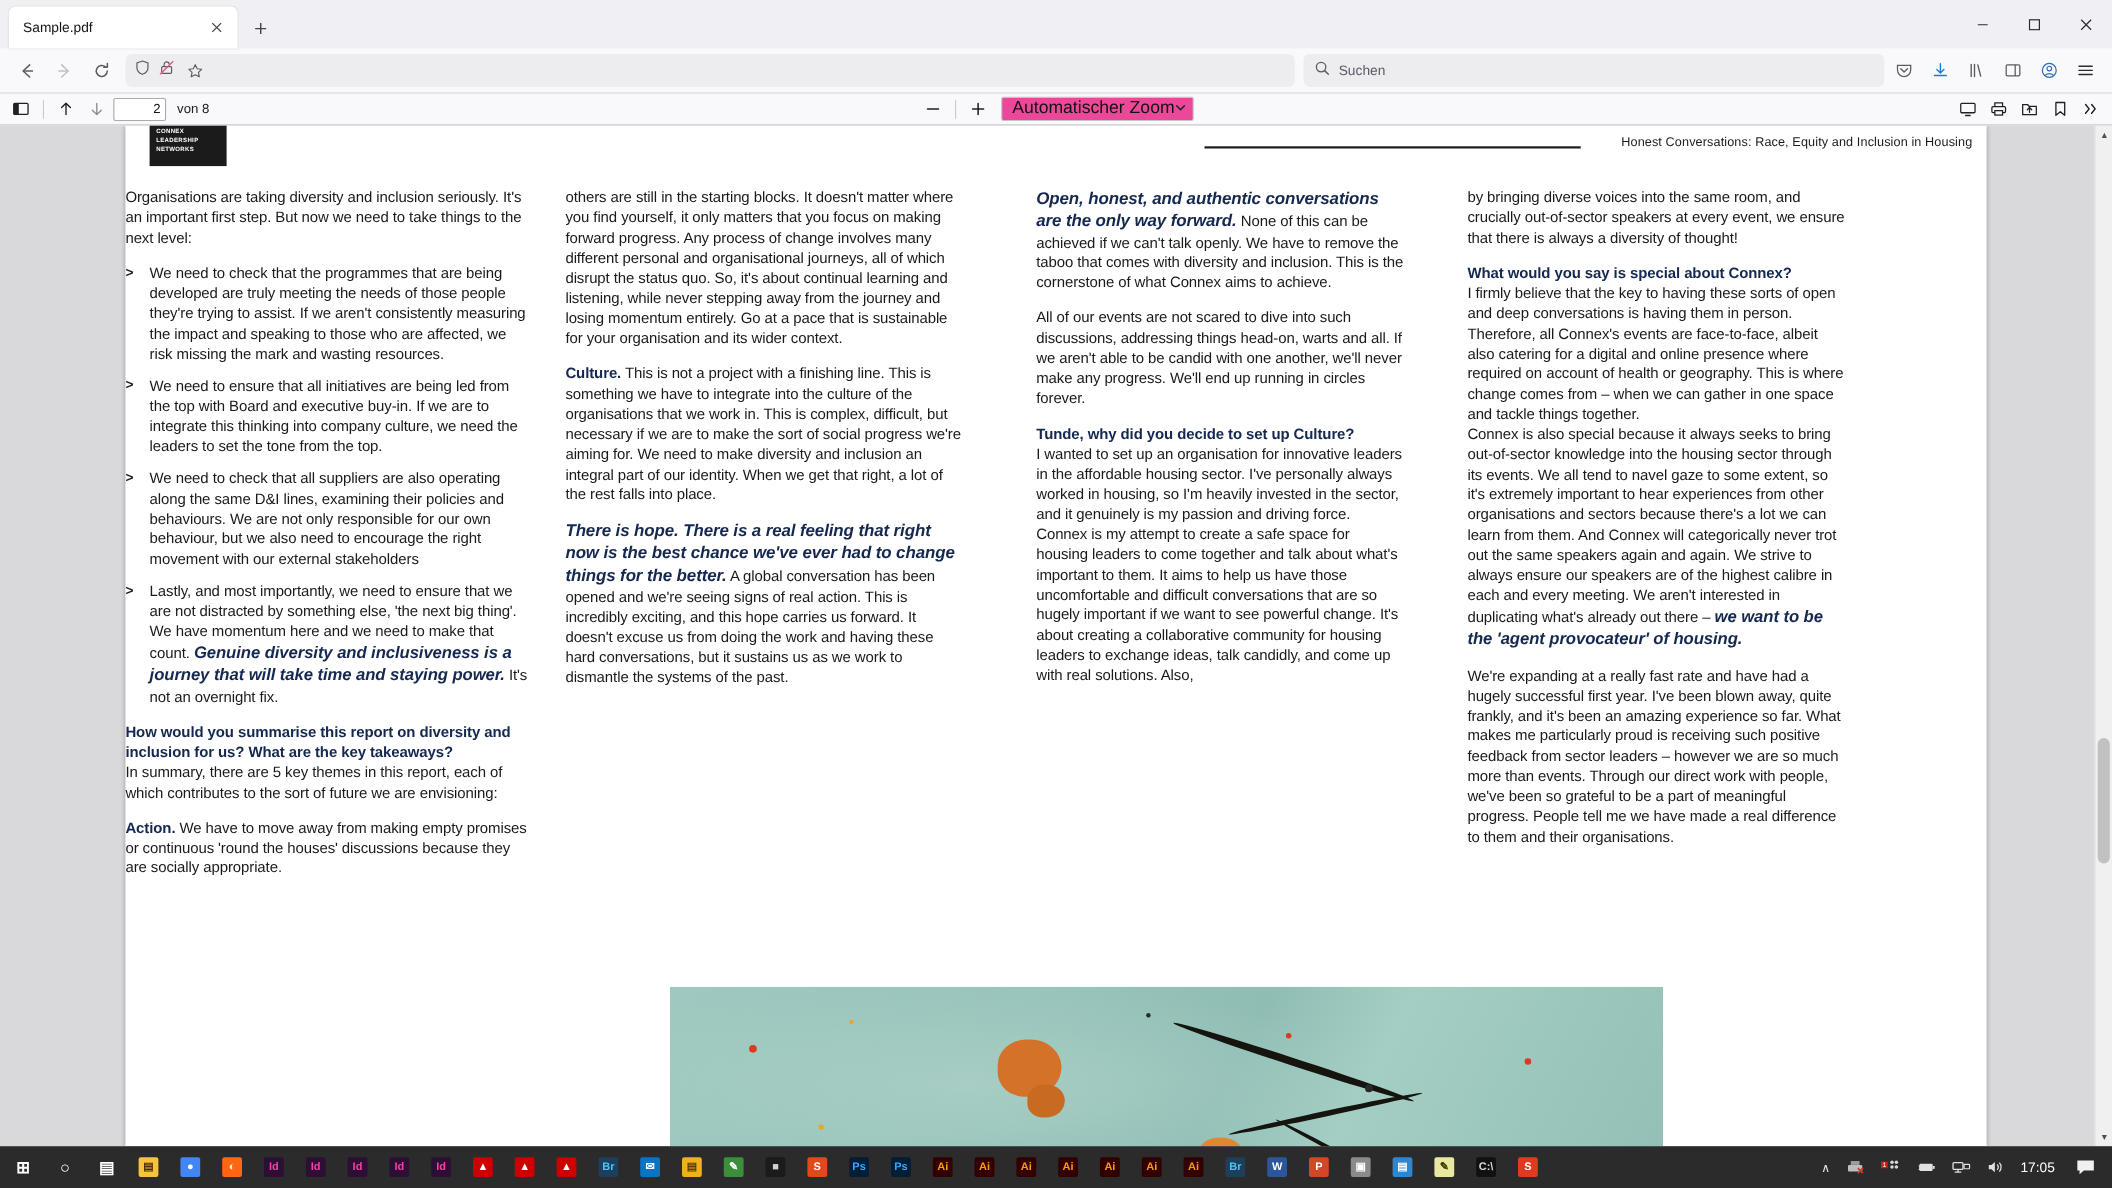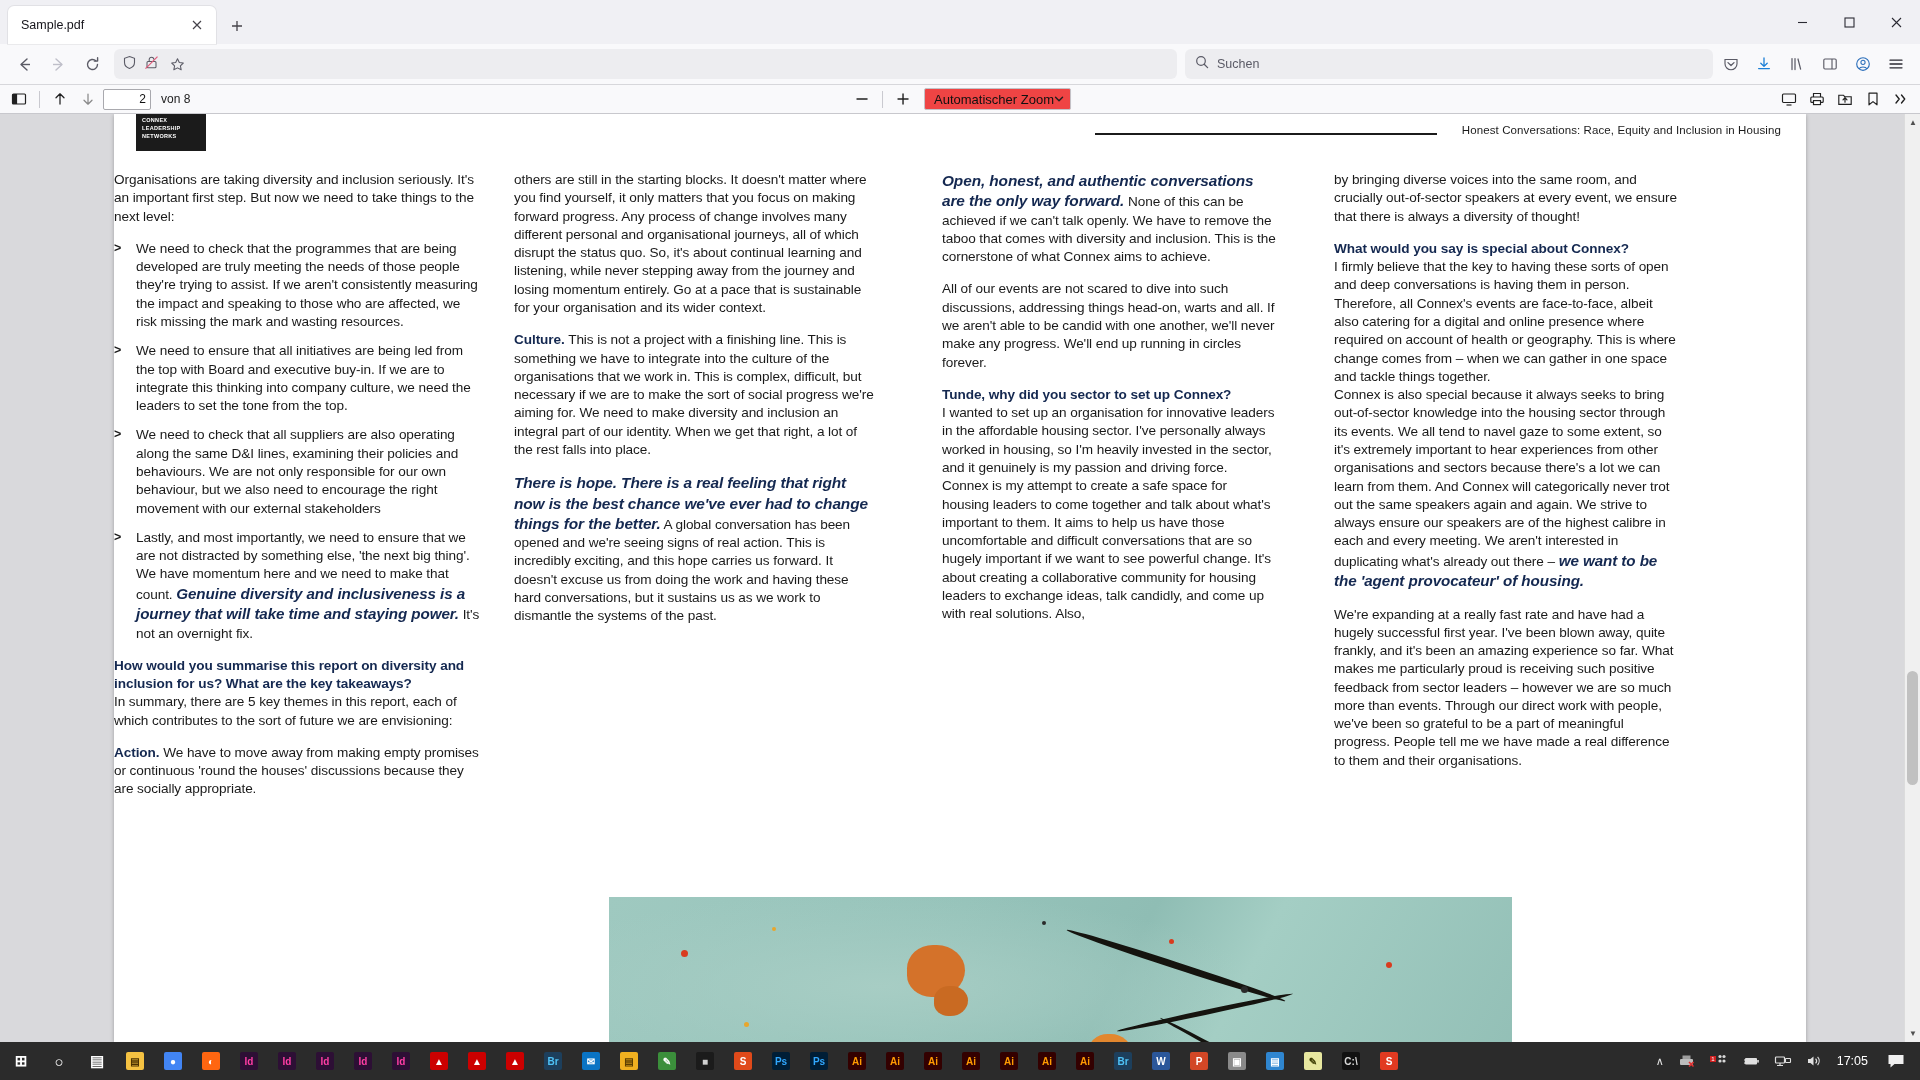--- a/index.html
+++ b/index.html
@@ -73,23 +73,23 @@
   }
   .tb-sep { width: 1px; height: 17px; background: #c9c9cf; margin: 0 5px; flex: none; }
   .pageinput {
     width: 48px; height: 21px; background: #fff; border: 1px solid #a9a9ae;
     border-radius: 2px; font-size: 12px; color: #111; text-align: right;
     padding: 0 4px; line-height: 19px; flex: none;
   }
   .pagetotal { font-size: 12px; color: #222; margin-left: 8px; flex: none; }
   .zoomgroup { position: absolute; left: 50%; transform: translateX(-50%); display: flex; align-items: center; gap: 2px; }
   .zoomsel {
-    height: 22px; background: #ef4444; border: 1px solid #c3c3c8; border-radius: 2px;
+    height: 22px; background: #ec4899; border: 1px solid #c3c3c8; border-radius: 2px;
     display: flex; align-items: center; padding: 0 6px 0 9px; 
-    font-size: 13px; color: #111; margin-left: 6px;
+    font-size: 16px; color: #111; margin-left: 6px;
   }
   .pdftoolbar-right { margin-left: auto; display: flex; align-items: center; gap: 2px; }
 
   
   .viewer {
     flex: 1; background: #d9d9dc; position: relative; overflow: hidden;
     display: flex; justify-content: center;
   }
   .page {
     width: 1692px; background: #ffffff; position: relative;
@@ -99,21 +99,21 @@
 
   
   .logo {
     position: absolute; left: 22px; top: 0; width: 70px; height: 37px;
     background: #1b1b1b; color: #fff; font-size: 5.5px; font-weight: 700;
     letter-spacing: .3px; line-height: 1.45; padding: 3px 5px 0 6px;
     text-transform: uppercase;
   }
   .hdr-rule { position: absolute; right: 369px; top: 19px; width: 342px; height: 2px; background: #1b1b1b; }
   .hdr-title {
-    position: absolute; right: 25px; top: 10px; font-size: 11.5px; color: #1b1b1b;
+    position: absolute; right: 13px; top: 10px; font-size: 11.5px; color: #1b1b1b;
     letter-spacing: .1px; white-space: nowrap;
   }
 
   .cols { display: flex; gap: 0; padding: 57px 0 0 0; }
   .col { width: 423px; padding: 0 33px 0 0; position: relative; }
   .col:nth-child(1) { width: 400px;}
   .col:nth-child(2) { padding-left: 0; width: 398px;}
   .col:nth-child(3) { padding-left: 30px; width: 398px;}
   .col:nth-child(4) { padding-left: 24px; width: 400px; }
 
@@ -424,21 +424,21 @@
 
           <div class="col">
             <p class="body">others are still in the starting blocks. It doesn't matter where you find yourself, it only matters that you focus on making forward progress. Any process of change involves many different personal and organisational journeys, all of which disrupt the status quo. So, it's about continual learning and listening, while never stepping away from the journey and losing momentum entirely. Go at a pace that is sustainable for your organisation and its wider context.</p>
             <p class="body"><span class="lead">Culture.</span><span> This is not a project with a finishing line. This is something we have to integrate into the culture of the organisations that we work in. This is complex, difficult, but necessary if we are to make the sort of social progress we're aiming for. We need to make diversity and inclusion an integral part of our identity. When we get that right, a lot of the rest falls into place.</span></p>
             <p class="body"><span class="pull">There is hope. There is a real feeling that right now is the best chance we've ever had to change things for the better.</span><span> A global conversation has been opened and we're seeing signs of real action. This is incredibly exciting, and this hope carries us forward. It doesn't excuse us from doing the work and having these hard conversations, but it sustains us as we work to dismantle the systems of the past.</span></p>
           </div>
 
           <div class="col">
             <p class="body"><span class="pull">Open, honest, and authentic conversations are the only way forward.</span><span> None of this can be achieved if we can't talk openly. We have to remove the taboo that comes with diversity and inclusion. This is the cornerstone of what Connex aims to achieve.</span></p>
             <p class="body">All of our events are not scared to dive into such discussions, addressing things head-on, warts and all. If we aren't able to be candid with one another, we'll never make any progress. We'll end up running in circles forever.</p>
-            <h4 class="hd" style="margin-bottom:0">Tunde, why did you sector to set up Connex?</h4>
+            <h4 class="hd" style="margin-bottom:0">Tunde, why did you decide to set up Culture?</h4>
             <p class="body">I wanted to set up an organisation for innovative leaders in the affordable housing sector. I've personally always worked in housing, so I'm heavily invested in the sector, and it genuinely is my passion and driving force. Connex is my attempt to create a safe space for housing leaders to come together and talk about what's important to them. It aims to help us have those uncomfortable and difficult conversations that are so hugely important if we want to see powerful change. It's about creating a collaborative community for housing leaders to exchange ideas, talk candidly, and come up with real solutions. Also,</p>
           </div>
 
           <div class="col">
             <p class="body">by bringing diverse voices into the same room, and crucially out-of-sector speakers at every event, we ensure that there is always a diversity of thought!</p>
             <h4 class="hd" style="margin-bottom:0">What would you say is special about Connex?</h4>
             <p class="body tight">I firmly believe that the key to having these sorts of open and deep conversations is having them in person. Therefore, all Connex's events are face-to-face, albeit also catering for a digital and online presence where required on account of health or geography. This is where change comes from – when we can gather in one space and tackle things together.</p>
             <p class="body"><span>Connex is also special because it always seeks to bring out-of-sector knowledge into the housing sector through its events. We all tend to navel gaze to some extent, so it's extremely important to hear experiences from other organisations and sectors because there's a lot we can learn from them. And Connex will categorically never trot out the same speakers again and again. We strive to always ensure our speakers are of the highest calibre in each and every meeting. We aren't interested in duplicating what's already out there – </span><span class="pull-inline">we want to be the 'agent provocateur' of housing.</span></p>
             <p class="body">We're expanding at a really fast rate and have had a hugely successful first year. I've been blown away, quite frankly, and it's been an amazing experience so far. What makes me particularly proud is receiving such positive feedback from sector leaders – however we are so much more than events. Through our direct work with people, we've been so grateful to be a part of meaningful progress. People tell me we have made a real difference to them and their organisations.</p>
           </div>

